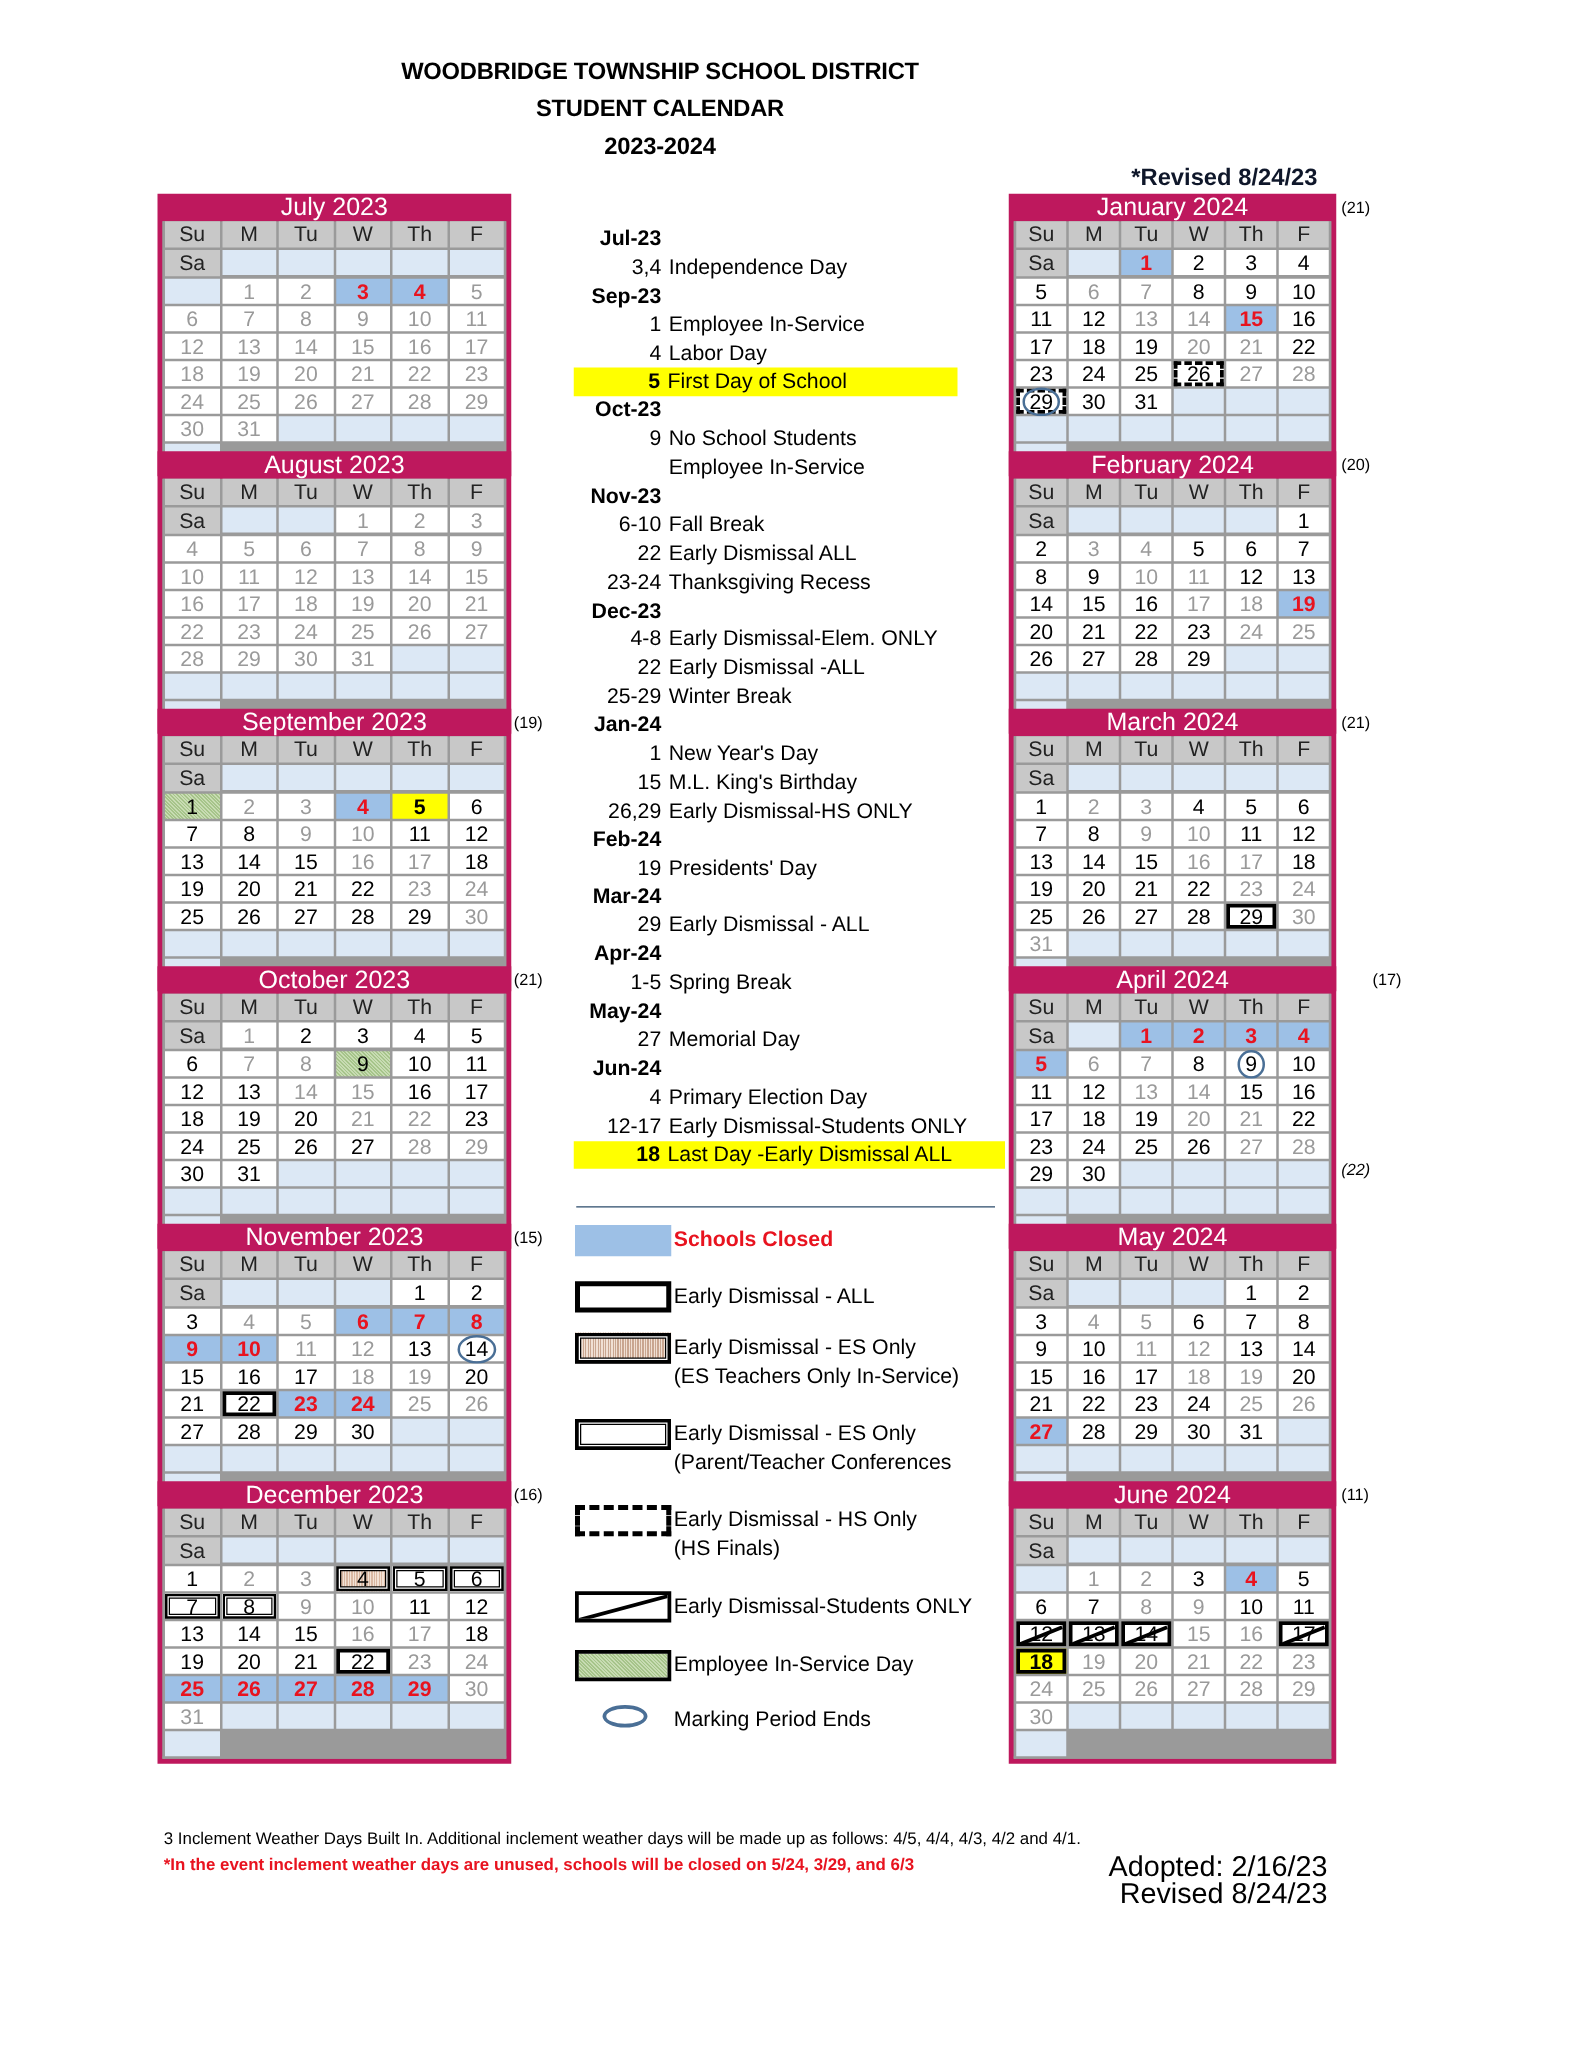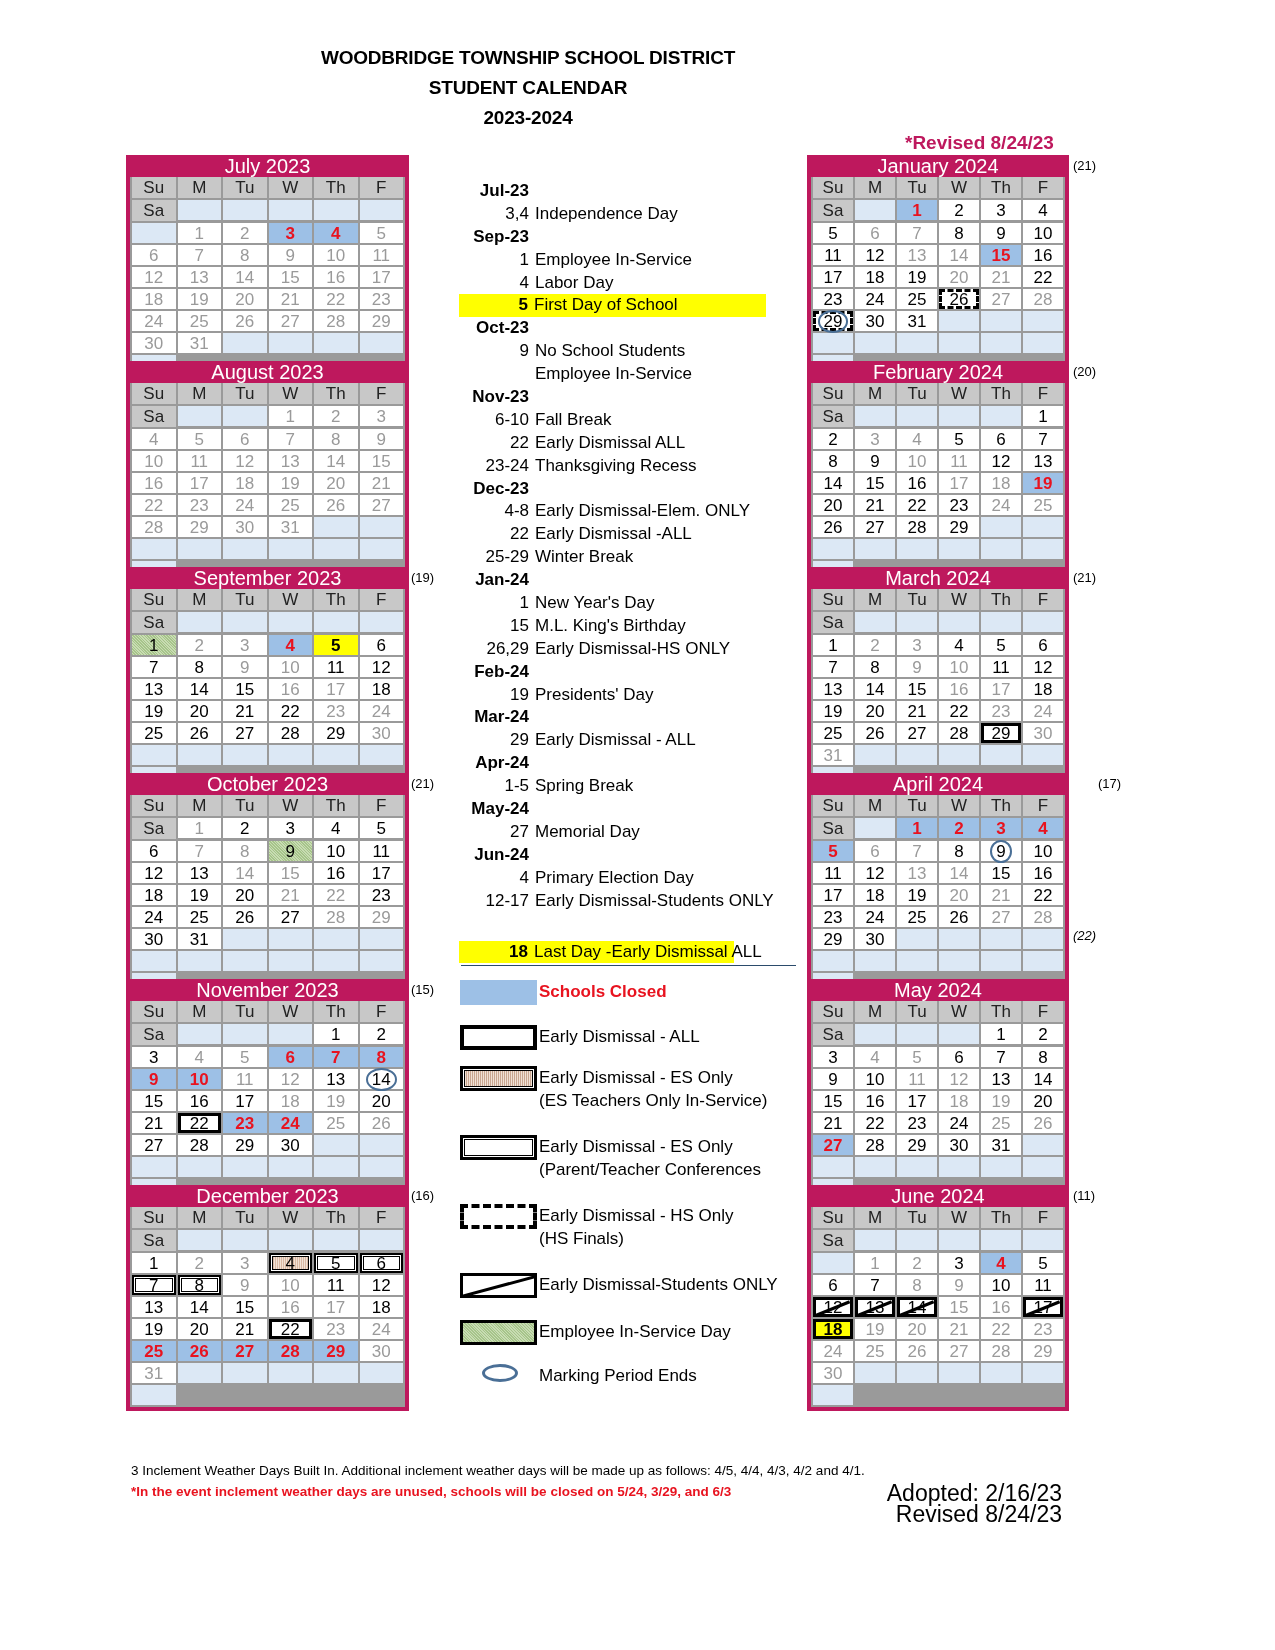--- a/index.html
+++ b/index.html
@@ -1,20 +1,20 @@
 <!DOCTYPE html>
 <html><head>
 <meta charset="utf-8">
 <style>
   * { box-sizing: border-box; margin: 0; padding: 0; }
   html, body { width: 1275px; height: 1650px; background: #ffffff; }
   body { position: relative; font-family: "Liberation Sans", "DejaVu Sans", sans-serif; color: #000; overflow: hidden; }
 
   .title { position: absolute; left: 0; width: 1056px; text-align: center; font-weight: bold; font-size: 19px; letter-spacing: -0.2px; }
-  .revised-top { position: absolute; left: 905px; top: 132px; color: #be185d; font-weight: bold; font-size: 19px; }
+  .revised-top { position: absolute; left: 905px; top: 132px; color: #0f172a; font-weight: bold; font-size: 19px; }
 
   .cal { position: absolute; width: 283px; background: #be185d; padding: 0 4px 4px 4px; }
   .cal.right { width: 262px; }
   .cal-title { height: 22px; line-height: 23px; text-align: center; color: #ffffff; font-size: 20px; }
   .cal-grid { display: grid; grid-template-columns: repeat(6, 1fr); gap: 2px; background: #9a9a9a; border: 2px solid #9a9a9a; border-top: 0; }
   .cal-head { background: #c8c8c8; text-align: center; font-size: 17px; height: 21px; line-height: 21px; color: #222; }
   .cell { position: relative; background: #ffffff; text-align: center; font-size: 17px; height: 20px; line-height: 21px; color: #000; }
   .cell.empty { background: #dce8f5; }
   .cell.wk { color: #9a9a9a; }
   .cell.summer { color: #9a9a9a; }
@@ -750,21 +750,21 @@
     <div class="ev"><span class="d">19</span><span>Presidents' Day</span></div>
     <div class="ev month"><span class="d">Mar-24</span><span></span></div>
     <div class="ev"><span class="d">29</span><span>Early Dismissal - ALL</span></div>
     <div class="ev month"><span class="d">Apr-24</span><span></span></div>
     <div class="ev"><span class="d">1-5</span><span>Spring Break</span></div>
     <div class="ev month"><span class="d">May-24</span><span></span></div>
     <div class="ev"><span class="d">27</span><span>Memorial Day</span></div>
     <div class="ev month"><span class="d">Jun-24</span><span></span></div>
     <div class="ev"><span class="d">4</span><span>Primary Election Day</span></div>
     <div class="ev"><span class="d">12-17</span><span>Early Dismissal-Students ONLY</span></div>
-    <div class="ev hl" style="width: 275px; margin-top: 28px;"><span class="d">18</span><span>Last Day -Early Dismissal ALL</span></div>
+    <div class="ev hl" style="width: 345px;"><span class="d">18</span><span>Last Day -Early Dismissal ALL</span></div>
   </div>
 <div class="divider"></div>
 
 <div id="legend">
     <div class="legend-item" style="top: 980px;">
       <div class="swatch sw-closed"></div>
       <div class="lbl">
         <div style="color: rgb(232, 19, 31); font-weight: bold;">Schools Closed</div>
       </div>
     </div>

